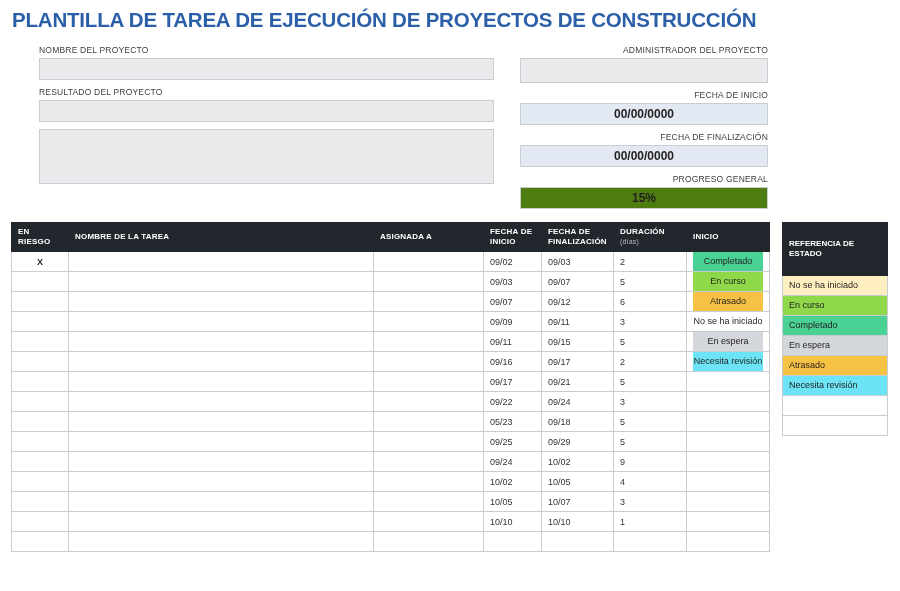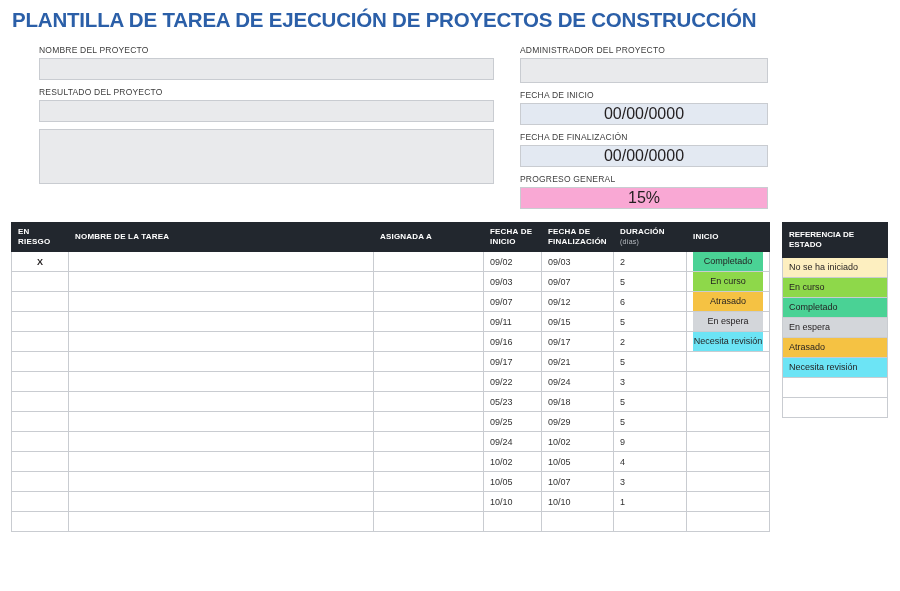--- a/index.html
+++ b/index.html
@@ -45,38 +45,39 @@
     width: 248px;
   }
   .fld-label {
     font-size: 8.5px;
     color: #3c3c3c;
     letter-spacing: 0.2px;
     margin-bottom: 2px;
     line-height: 11px;
   }
   .fld-label.center {
-    text-align: left;
+    text-align: right;
   }
   .fld-box {
     border: 1px solid #c9ccd1;
     background: #e9eaec;
     box-sizing: border-box;
   }
   .fld-box.blue {
     background: #e3e9f2;
   }
   .fld-box.white {
-    background: #f9a8d4;
+    background: #4d7c0f;
   }
   .fld-box.value {
-    font-size: 16px;
+    font-size: 12px;
     color: #231f20;
     text-align: center;
     line-height: 20px;
+    font-weight: bold;
   }
   .h-22 { height: 22px; }
   .h-25 { height: 25px; }
   .h-55 { height: 55px; }
   .gap { height: 7px; }
 
   
   .tbl-wrap {
     position: absolute;
     left: 11px;
@@ -152,21 +153,21 @@
     border-collapse: collapse;
     width: 106px;
     table-layout: fixed;
   }
   table.legend th {
     background: #22272e;
     color: #ffffff;
     font-size: 8px;
     font-weight: bold;
     text-align: left;
-    padding: 5px 6px;
+    padding: 14px 6px;
     line-height: 10px;
     border: 1px solid #22272e;
     height: 24px;
     vertical-align: middle;
   }
   table.legend td {
     border: 1px solid #c9ccd1;
     height: 19px;
     font-size: 9px;
     padding: 0 6px;
@@ -258,20 +259,31 @@
             <td class="date">09/12</td>
             <td class="dur">6</td>
             <td class="status">
               <span class="pill" style="background: rgb(245, 194, 67);">Atrasado</span>
             </td>
           </tr>
           <tr>
             <td class="risk"></td>
             <td></td>
             <td></td>
+            <td class="date">09/09</td>
+            <td class="date">09/11</td>
+            <td class="dur">3</td>
+            <td class="status">
+              <span class="pill" style="background: rgb(255, 255, 255);">No se ha iniciado</span>
+            </td>
+          </tr>
+          <tr>
+            <td class="risk"></td>
+            <td></td>
+            <td></td>
             <td class="date">09/11</td>
             <td class="date">09/15</td>
             <td class="dur">5</td>
             <td class="status">
               <span class="pill" style="background: rgb(211, 214, 218);">En espera</span>
             </td>
           </tr>
           <tr>
             <td class="risk"></td>
             <td></td>

